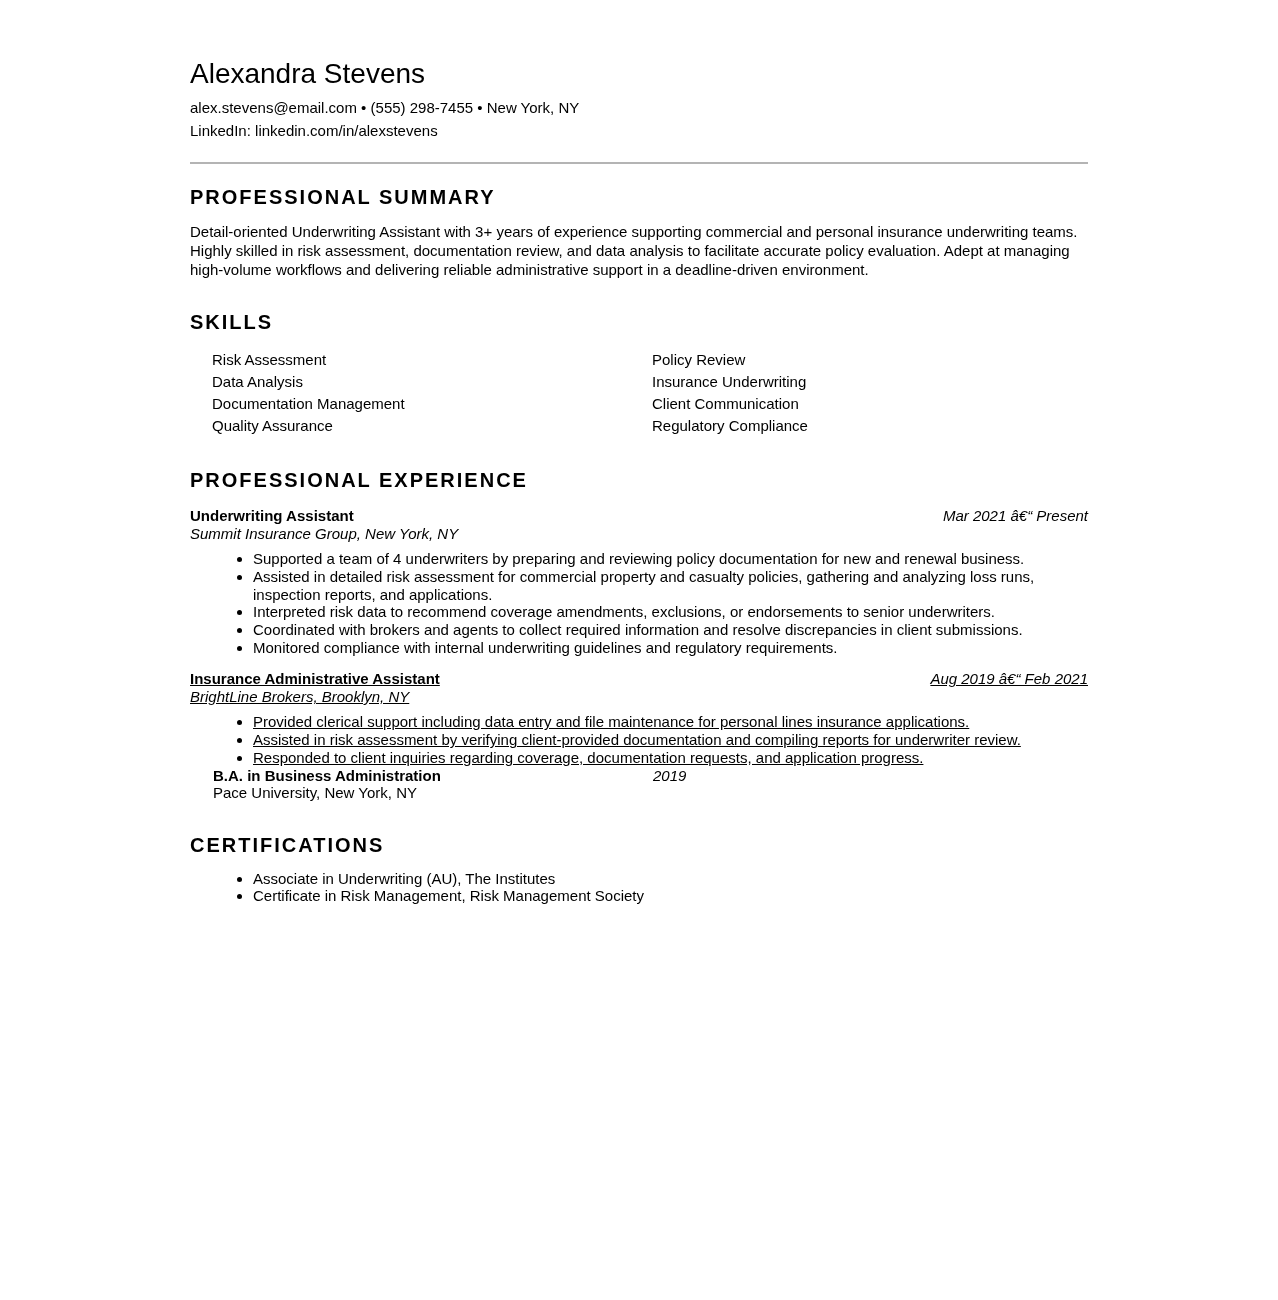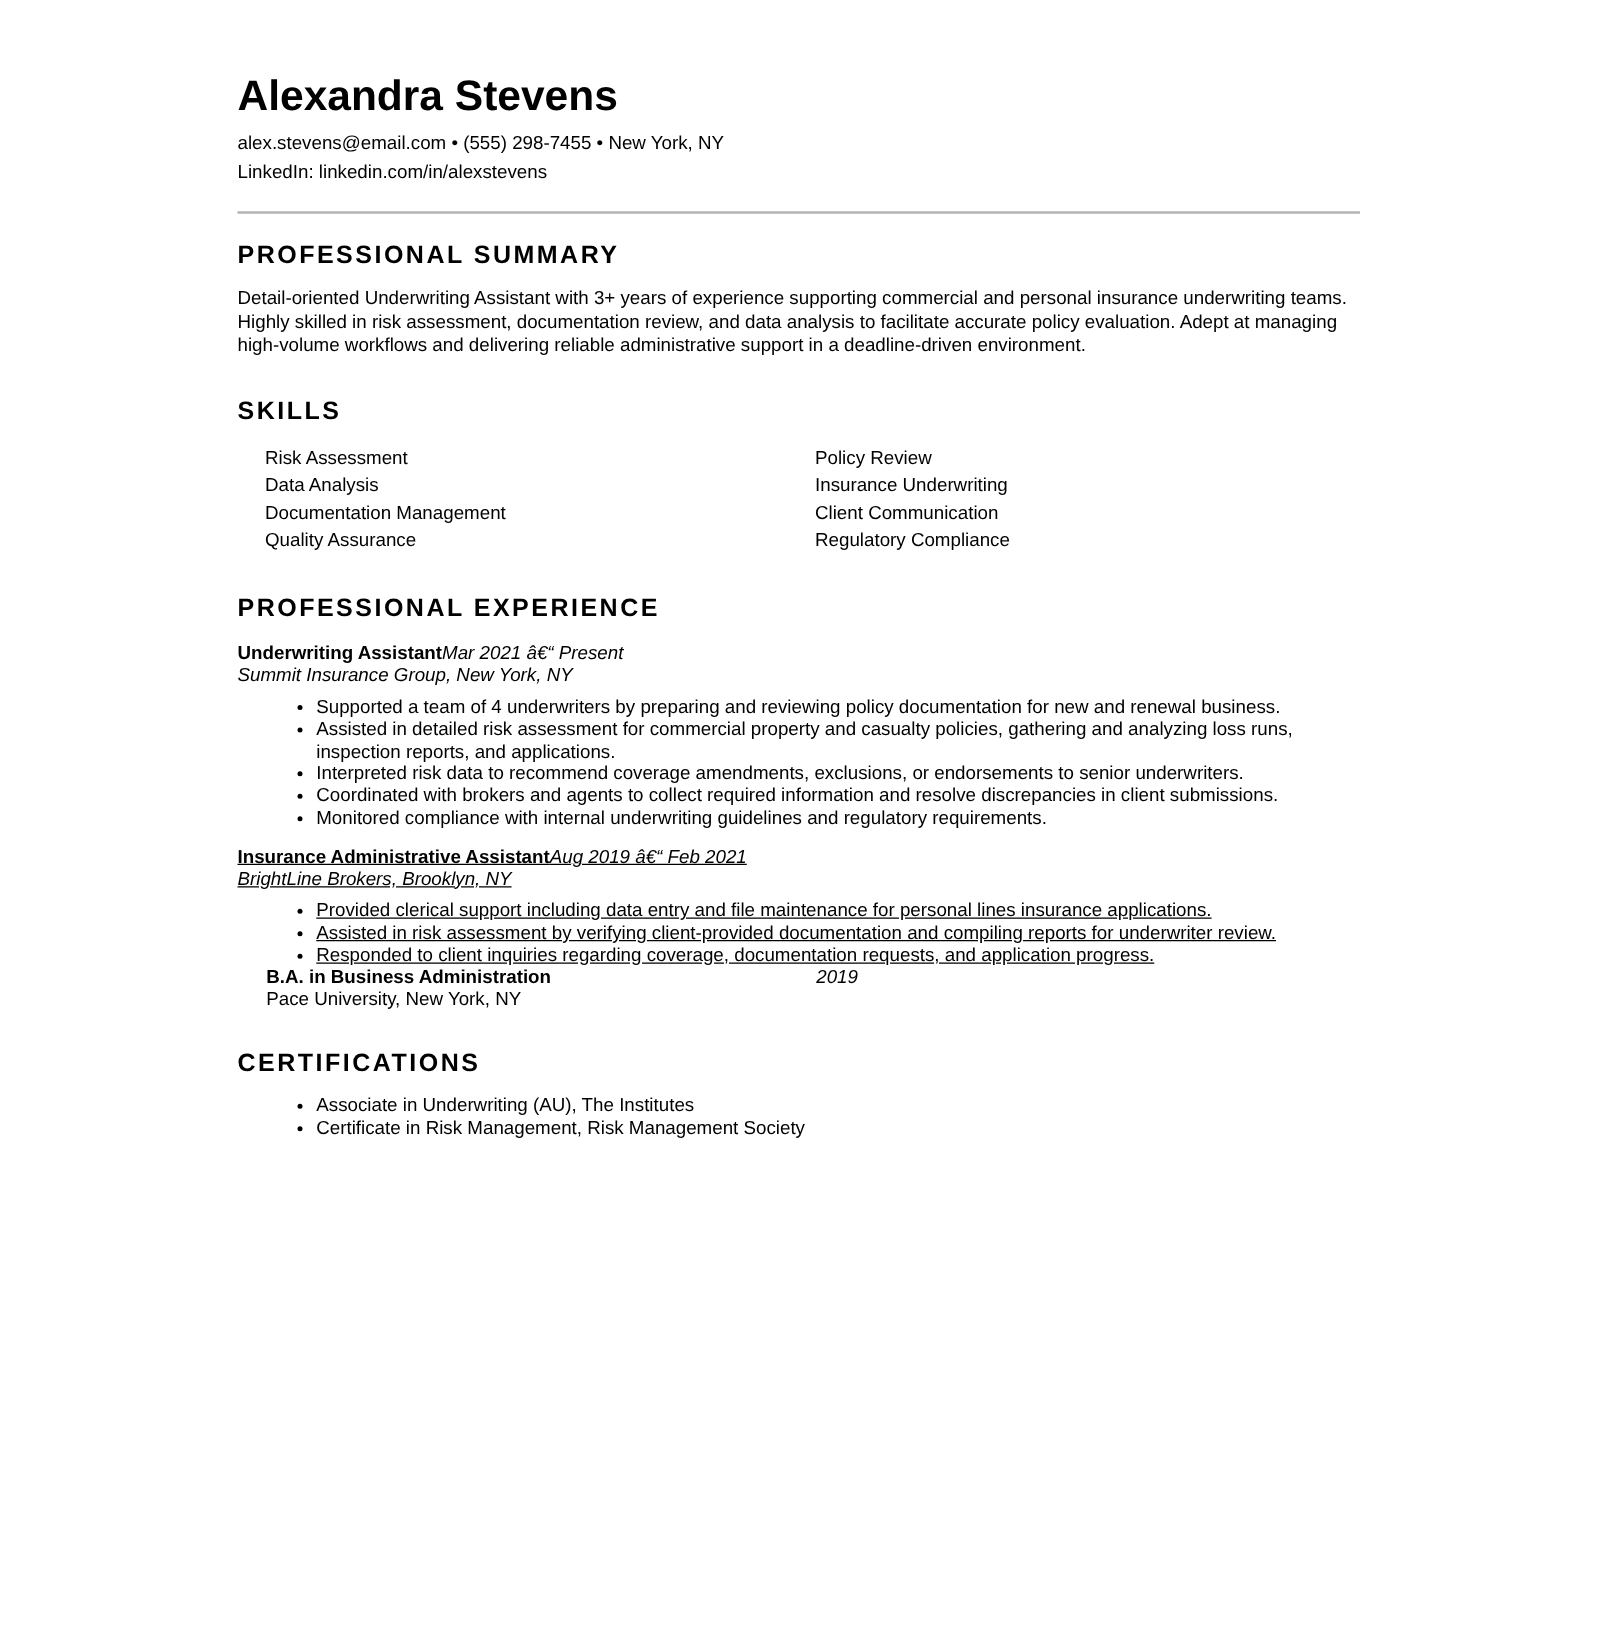--- a/index.html
+++ b/index.html
@@ -12,22 +12,22 @@
   }
   body { min-height: 1300px; }
   .page {
     width: 898px;
     margin: 0 auto;
     padding-top: 58px;
     font-size: 15px;
   }
   
   .name {
-    font-size: 34px;
-    font-weight: bold;
+    font-size: 28px;
+    font-weight: normal;
     line-height: 1.15;
     margin: 0 0 6px 0;
   }
   .contact-block { line-height: 23px; }
   .contact-line, .linkedin-line { margin: 0; }
   .header-divider {
     border: none;
     border-top: 2px solid #b4b4b4;
     margin: 20px 0 0 0;
   }
@@ -56,20 +56,21 @@
     list-style: none;
     margin: 0;
     padding: 0;
     line-height: 22px;
   }
   
   .job { margin-top: 15px; }
   .job + .job { margin-top: 14px; text-decoration: underline; }
   .job-header {
     display: flex;
+    justify-content: space-between;
     align-items: baseline;
     line-height: 17.5px;
   }
   .job-title { font-weight: bold; }
   .job-dates { font-style: italic; }
   .job-company {
     font-style: italic;
     line-height: 17.5px;
   }
   ul.bullets {

